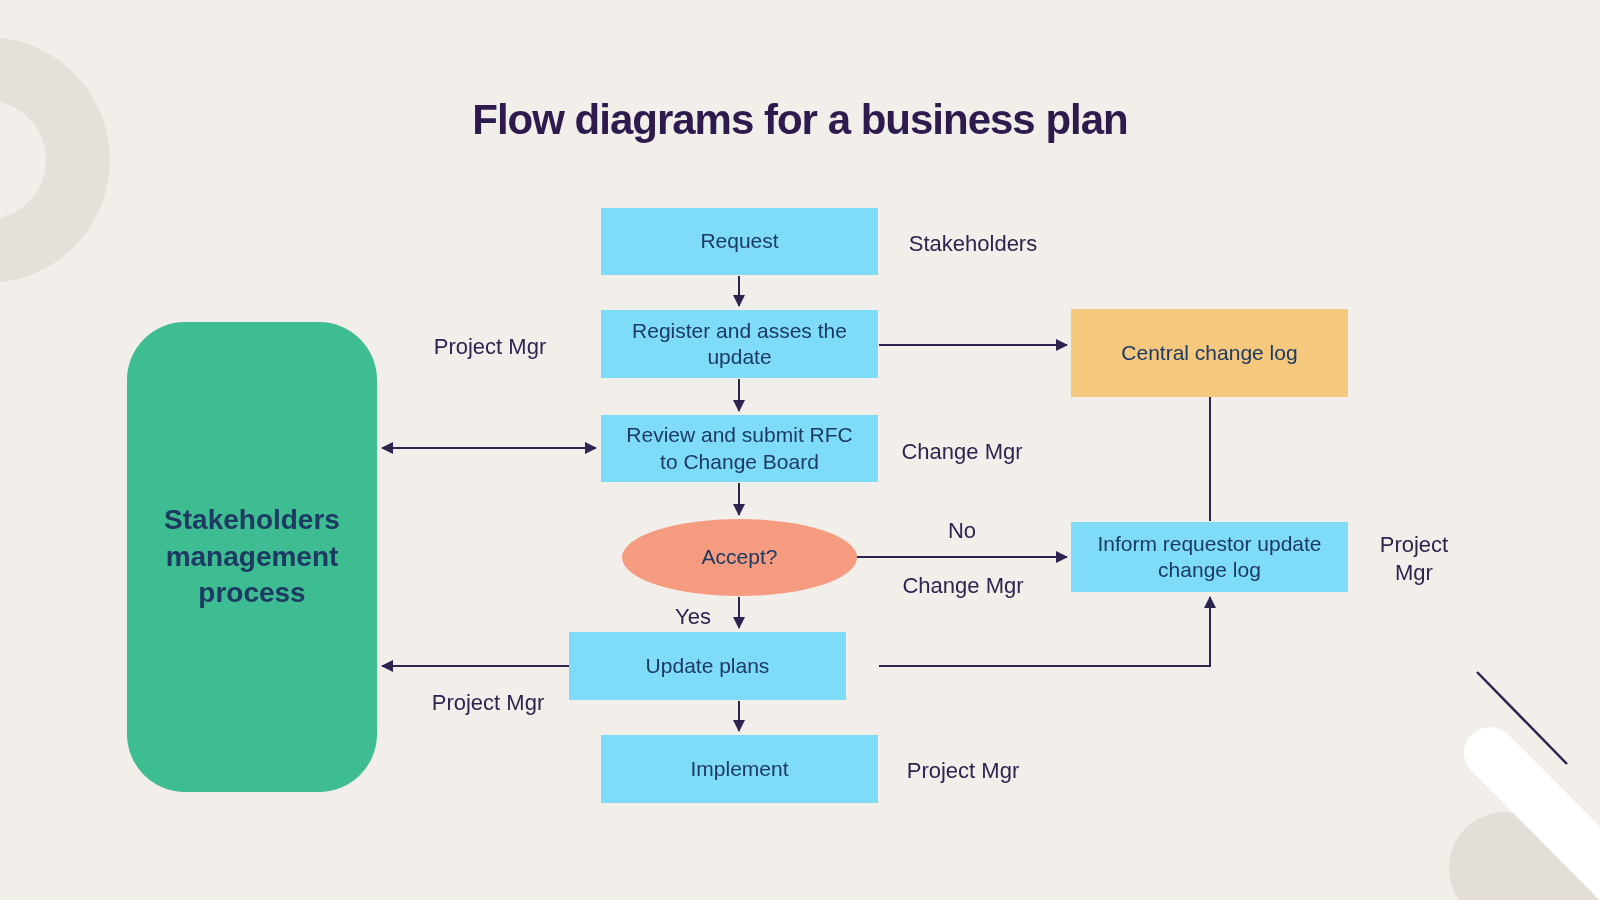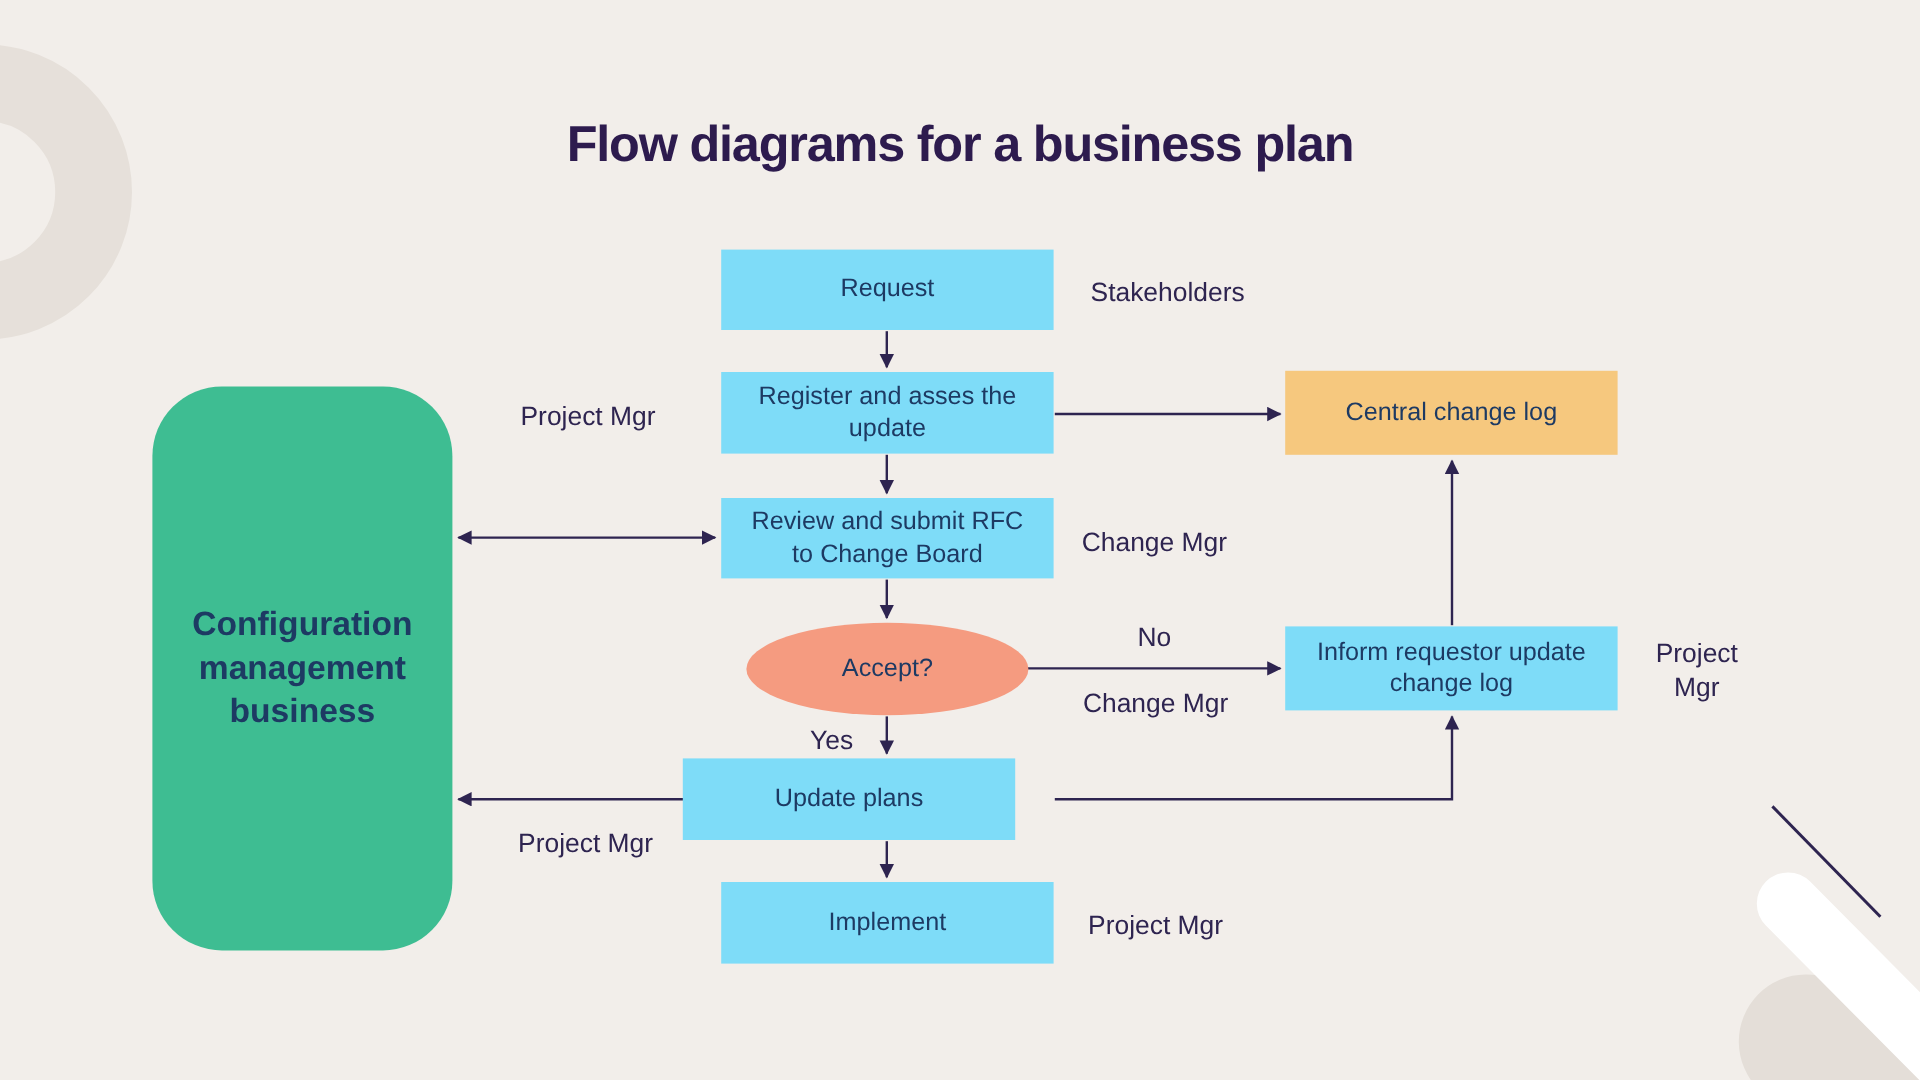--- a/index.html
+++ b/index.html
@@ -32,21 +32,21 @@
   .green{
     background:#3ebd92;border-radius:58px;
     font-size:28px;font-weight:700;line-height:1.3;color:#1d3a63;padding:4px 30px;
   }
   .n-request{left:601px;top:208px;width:277px;height:67px;}
   .n-register{left:601px;top:310px;width:277px;height:68px;}
   .n-review{left:601px;top:415px;width:277px;height:67px;}
   .n-accept{left:622px;top:519px;width:235px;height:77px;}
   .n-update{left:569px;top:632px;width:277px;height:68px;}
   .n-implement{left:601px;top:735px;width:277px;height:68px;}
-  .n-central{left:1071px;top:309px;width:277px;height:70px;align-items:center;}
+  .n-central{left:1071px;top:309px;width:277px;height:88px;align-items:center;}
   .n-inform{left:1071px;top:522px;width:277px;height:70px;}
   .n-config{left:127px;top:322px;width:250px;height:470px;}
   
   .ann{
     position:absolute;color:#2e2450;font-size:22px;font-weight:500;
     text-align:center;line-height:1.25;
   }
   .a-stakeholders{left:902px;top:230px;width:142px;}
   .a-pm-upper{left:420px;top:333px;width:140px;}
   .a-cm-review{left:892px;top:438px;width:140px;}
@@ -90,21 +90,21 @@
       <line x1="739" y1="597" x2="739" y2="628" marker-end="url(#ah)"></line>
       <line x1="739" y1="701" x2="739" y2="731" marker-end="url(#ah)"></line>
       <polyline points="879,666 1210,666 1210,597" marker-end="url(#ah)"></polyline>
       <line x1="1210" y1="521" x2="1210" y2="384" marker-end="url(#ah)"></line>
       <line x1="382" y1="448" x2="596" y2="448" marker-start="url(#ahs)" marker-end="url(#ah)"></line>
       <line x1="382" y1="666" x2="596" y2="666" marker-start="url(#ahs)" marker-end="url(#ah)"></line>
     </g>
   </svg>
 
   <div class="node green n-config">
-    <span>Configuration management business</span>
+    <span>Stakeholders management process</span>
   </div>
 
   <div class="node blue n-request">
     <span>Request</span>
   </div>
 
   <div class="node blue n-register">
     <span>Register and asses the update</span>
   </div>
 

